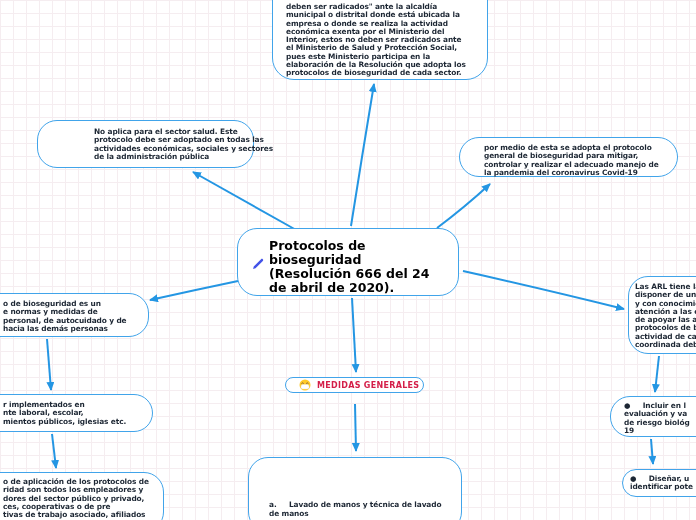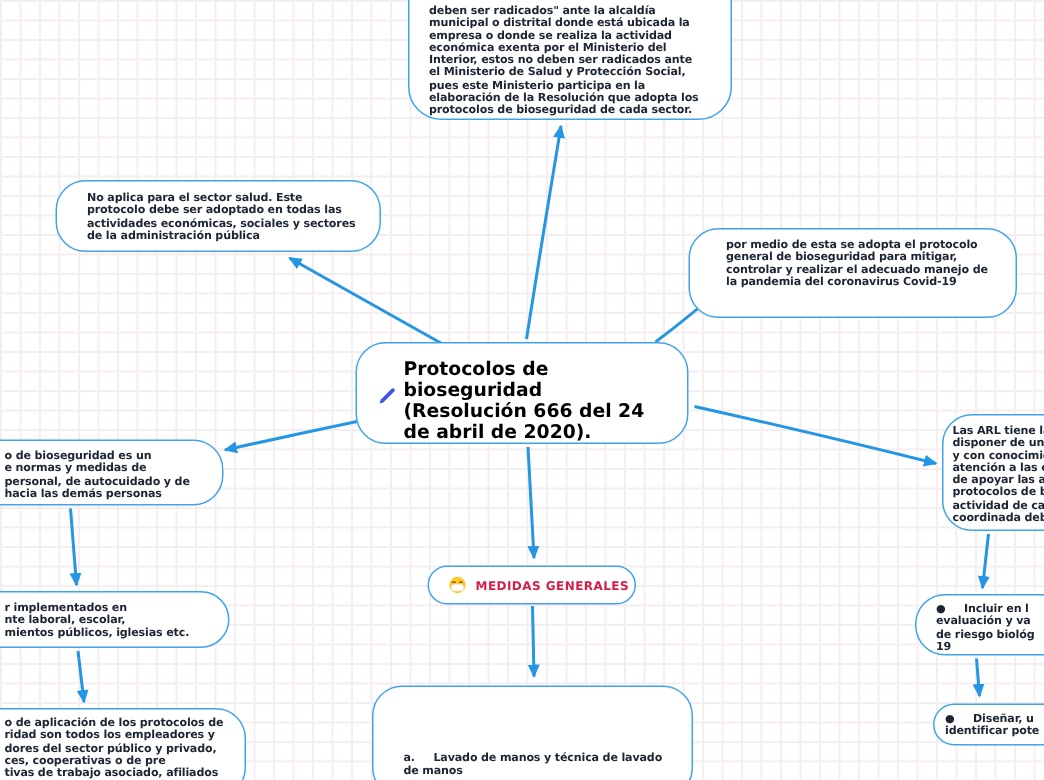--- a/index.html
+++ b/index.html
@@ -74,28 +74,28 @@
 municipal o distrital donde está ubicada la
 empresa o donde se realiza la actividad
 económica exenta por el Ministerio del
 Interior, estos no deben ser radicados ante
 el Ministerio de Salud y Protección Social,
 pues este Ministerio participa en la
 elaboración de la Resolución que adopta los
 protocolos de bioseguridad de cada sector.</span>
 </div>
 
-<div class="node" style="left:37px;top:120px;width:217px;height:48px;border-radius:20px;">
+<div class="node" style="left:37px;top:120px;width:217px;height:48px;border-radius:20px;padding-left:36px;">
   <span class="small-text" style="padding:7px 0 0 20px;">No aplica para el sector salud. Este
 protocolo debe ser adoptado en todas las
 actividades económicas, sociales y sectores
 de la administración pública</span>
 </div>
 
-<div class="node" style="left:459px;top:152px;width:219px;height:60px;border-radius:20px;">
+<div class="node" style="left:459px;top:137px;width:219px;height:40px;border-radius:20px;">
   <span class="small-text" style="padding:6px 0 0 24px;">por medio de esta se adopta el protocolo
 general de bioseguridad para mitigar,
 controlar y realizar el adecuado manejo de
 la pandemia del coronavirus Covid-19</span>
 </div>
 
 <div class="node" style="left:237px;top:228px;width:222px;height:68px;border-radius:20px;">
   <span class="icon" style="left:14px;top:26px;">
     <svg width="13" height="13" viewBox="0 0 24 24">
       <path fill="#4353e8" d="M2 22l4.5-1.2L20 7.3c.9-.9.9-2.3 0-3.2l-.1-.1c-.9-.9-2.3-.9-3.2 0L3.2 17.5 2 22z"></path>
@@ -118,21 +118,21 @@
   <span class="small-text" style="padding:6px 0 0 6px;">Las ARL tiene la
 disponer de un
 y con conocimie
 atención a las e
 de apoyar las a
 protocolos de b
 actividad de ca
 coordinada deb</span>
 </div>
 
-<div class="node" style="left:285px;top:377px;width:139px;height:26px;border-radius:14px;display:flex;align-items:center;gap:6px;padding-left:13px;">
+<div class="node" style="left:285px;top:377px;width:139px;height:16px;border-radius:14px;display:flex;align-items:center;gap:6px;padding-left:13px;">
   <span class="icon" style="position:static;">
     <svg width="12" height="12" viewBox="0 0 24 24">
       <circle cx="12" cy="12" r="11" fill="#ffca28"></circle>
       <path d="M5 9 q2.2 -2.4 4.4 0" stroke="#6d4c41" stroke-width="1.7" fill="none"></path>
       <path d="M14.4 9 q2.2 -2.4 4.4 0" stroke="#6d4c41" stroke-width="1.7" fill="none"></path>
       <rect x="4" y="11" width="16" height="9" rx="3.5" fill="#ffffff" stroke="#e0e0e0" stroke-width="0.8"></rect>
     </svg>
   </span>
   <span class="medidas-text">MEDIDAS GENERALES</span>
 </div>

